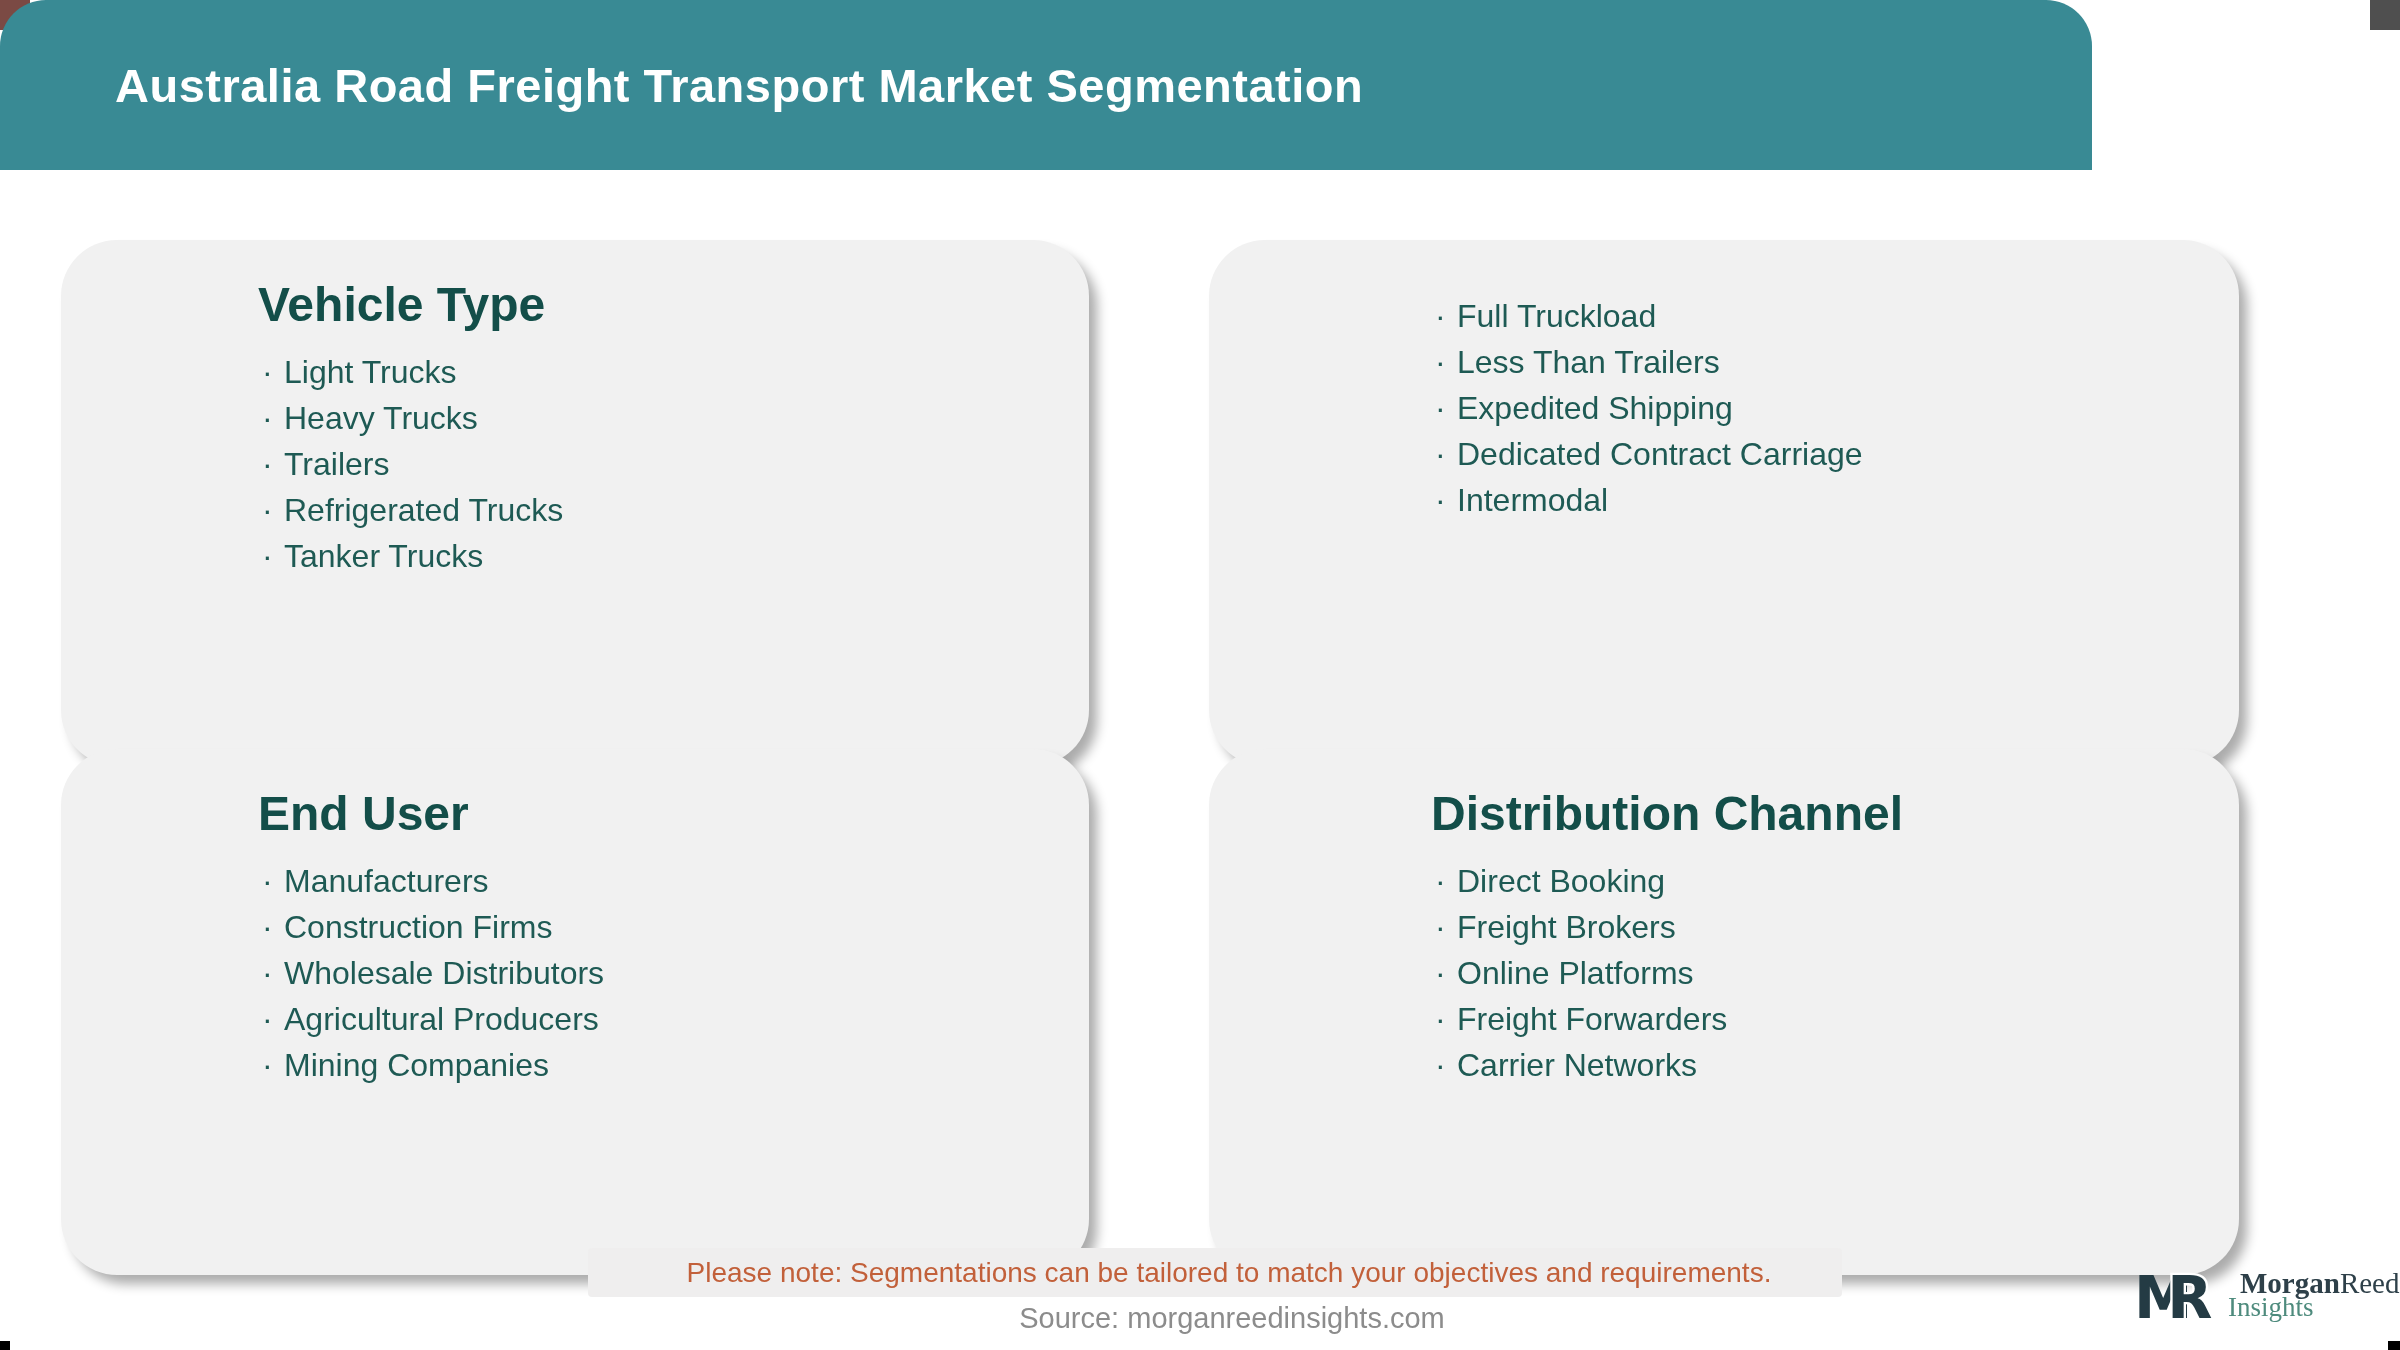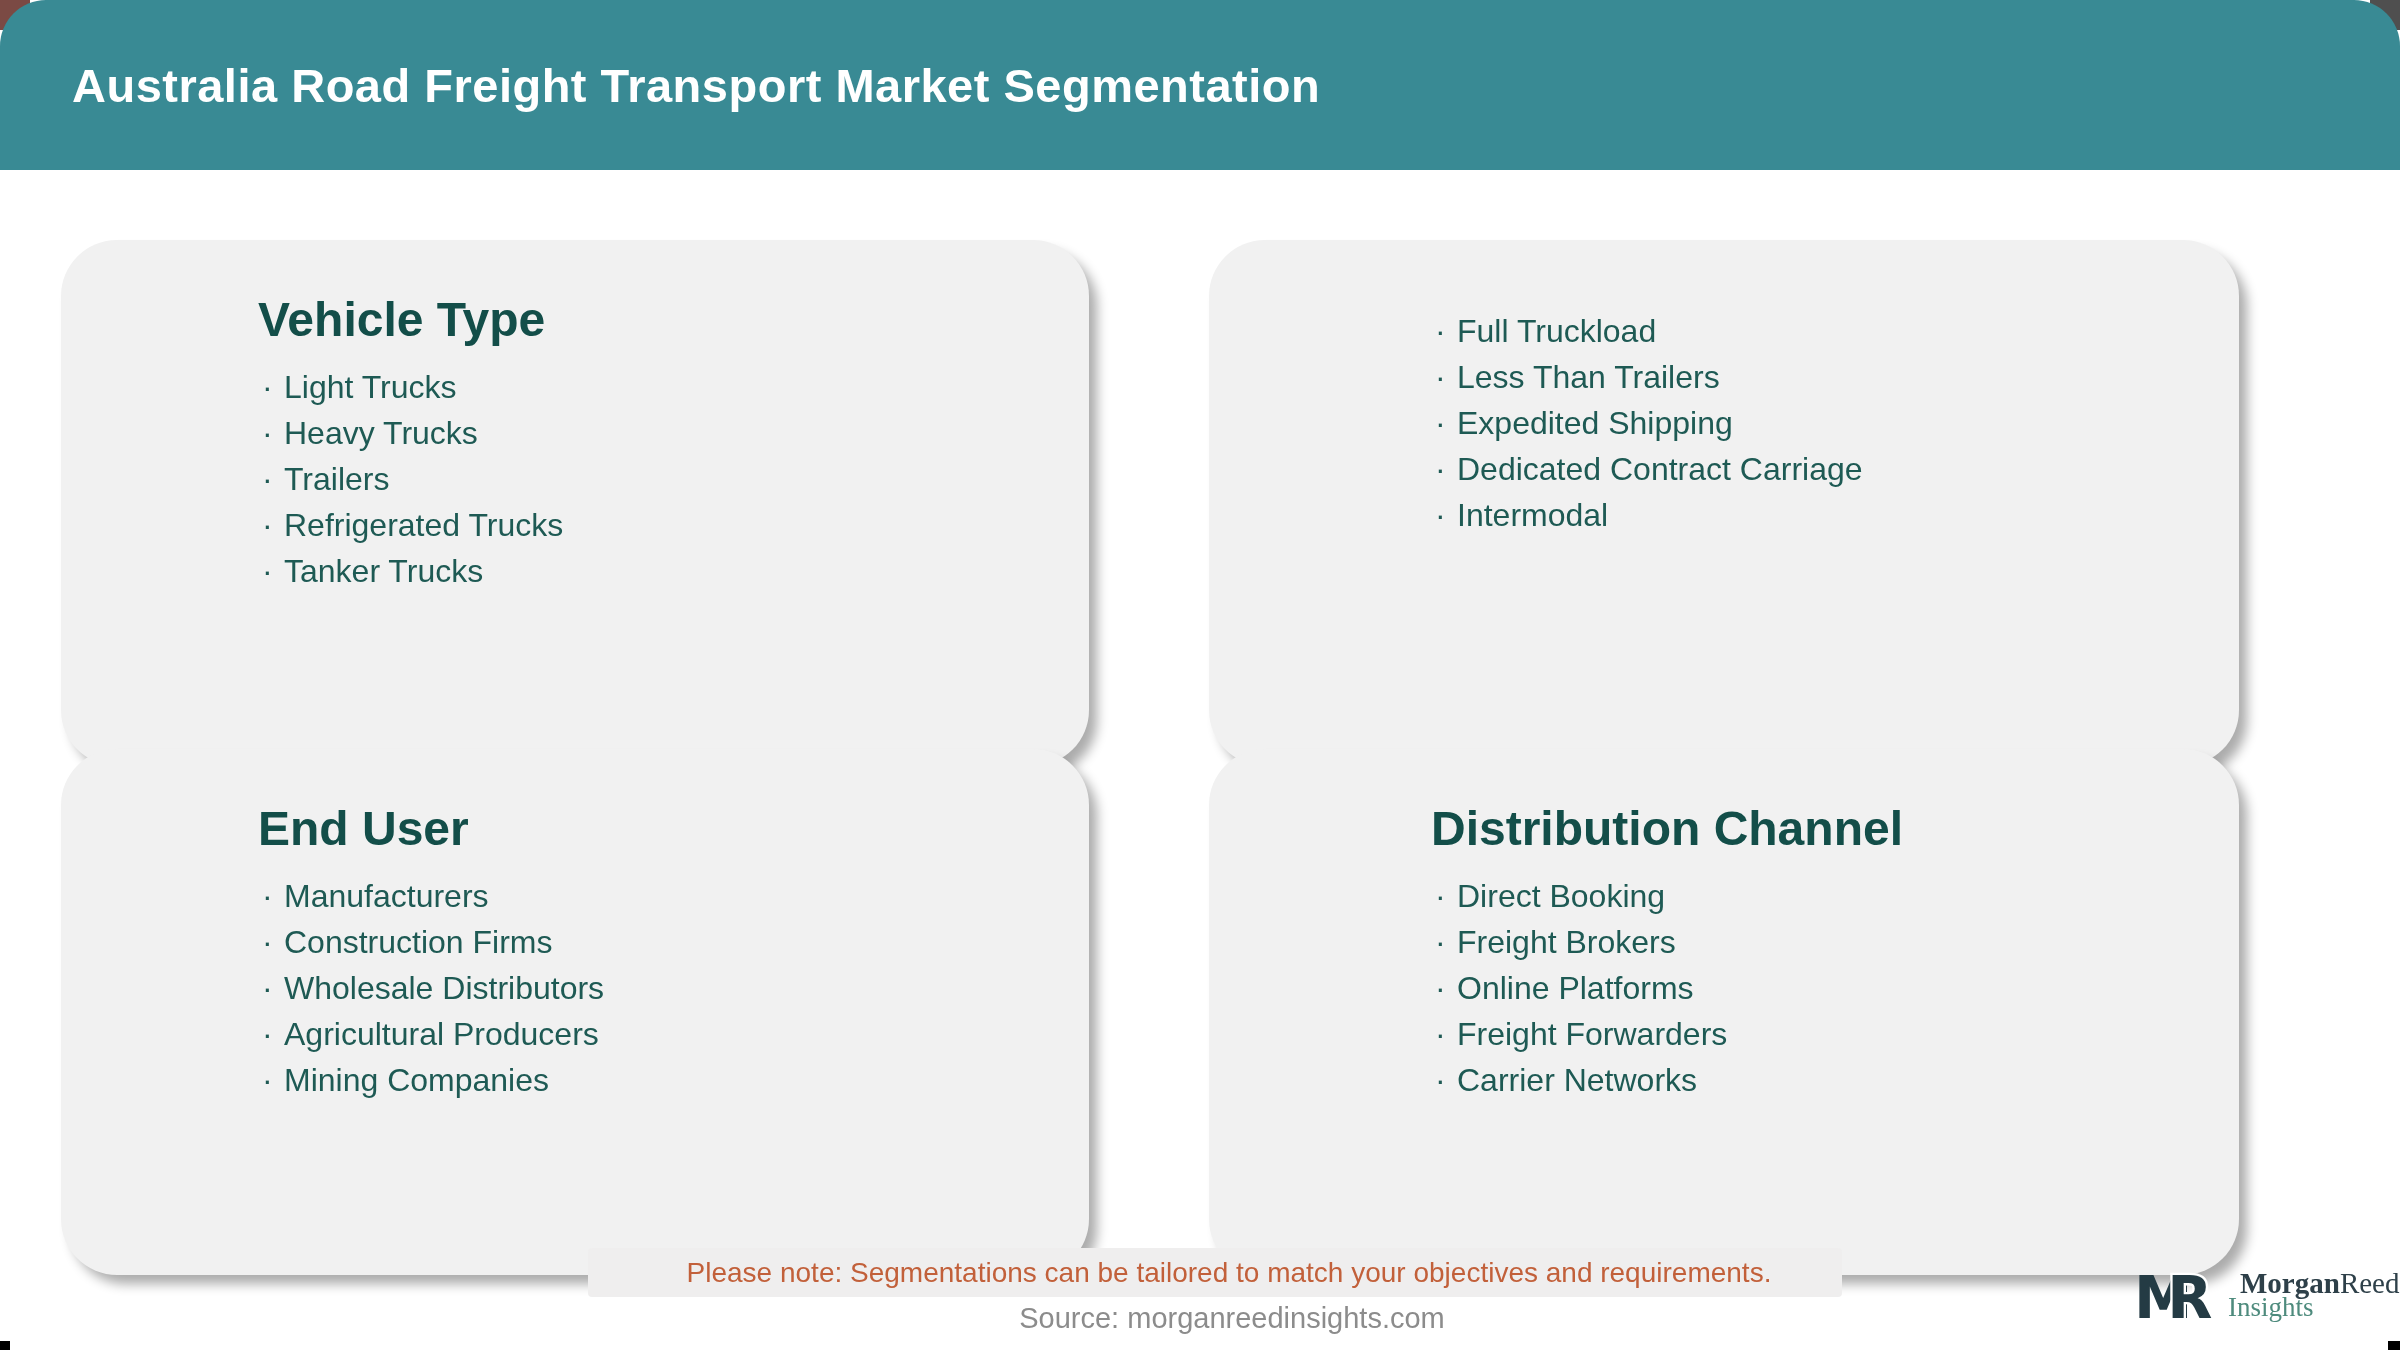--- a/index.html
+++ b/index.html
@@ -5,29 +5,29 @@
   html,body{margin:0;padding:0;background:#ffffff;}
   body{width:2400px;height:1350px;position:relative;overflow:hidden;
        font-family:"Liberation Sans", sans-serif;}
 
   
   .artifact{position:absolute;top:0;width:30px;height:30px;z-index:0;}
   .artifact.tl{left:0;background:#7b4a44;}
   .artifact.tr{right:0;background:#4f4f4f;}
 
   
-  .header{position:absolute;left:0;top:0;width:2400px;height:170px;
+  .header{position:absolute;left:0;top:0;width:2092px;height:170px;
           background:#398a94;border-radius:46px 46px 0 0;z-index:1;
-          display:flex;align-items:center;box-sizing:border-box;padding-left:72px;}
+          display:flex;align-items:center;box-sizing:border-box;padding-left:115px;}
   .header h1{margin:0;color:#ffffff;font-size:47px;font-weight:bold;letter-spacing:0.5px;}
 
   
   .card{position:absolute;width:1028px;height:526px;background:#f1f1f1;
         border-radius:56px;box-shadow:9px 10px 12px -1px rgba(0,0,0,0.33);
-        box-sizing:border-box;padding:52px 40px 0 197px;z-index:1;}
+        box-sizing:border-box;padding:37px 40px 0 197px;z-index:1;}
   .card.c1{left:61px;top:240px;}
   .card.c2{left:1209px;top:240px;width:1030px;padding-left:222px;}
   .card.c3{left:61px;top:749px;}
   .card.c4{left:1209px;top:749px;width:1030px;padding-left:222px;}
   .card h2{margin:0;font-size:48px;line-height:56px;font-weight:bold;color:#134e49;}
   .card ul{list-style:none;margin:16px 0 0 4px;padding:0;}
   .card li{display:flex;align-items:baseline;font-size:32px;line-height:46px;color:#1e5a54;}
   .bullet{display:inline-block;width:22px;color:#1e5a54;}
 
   

